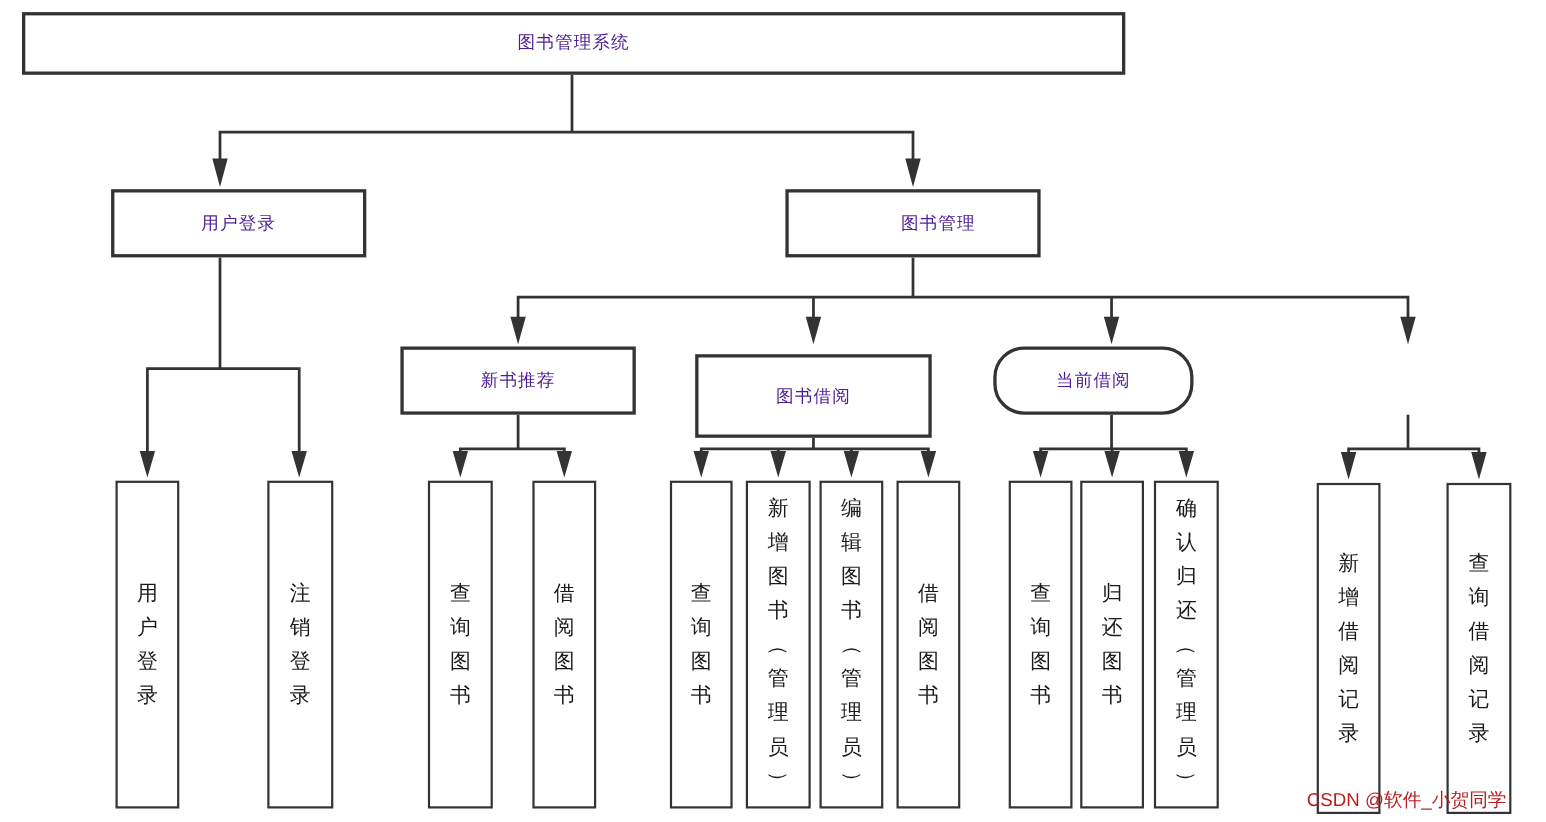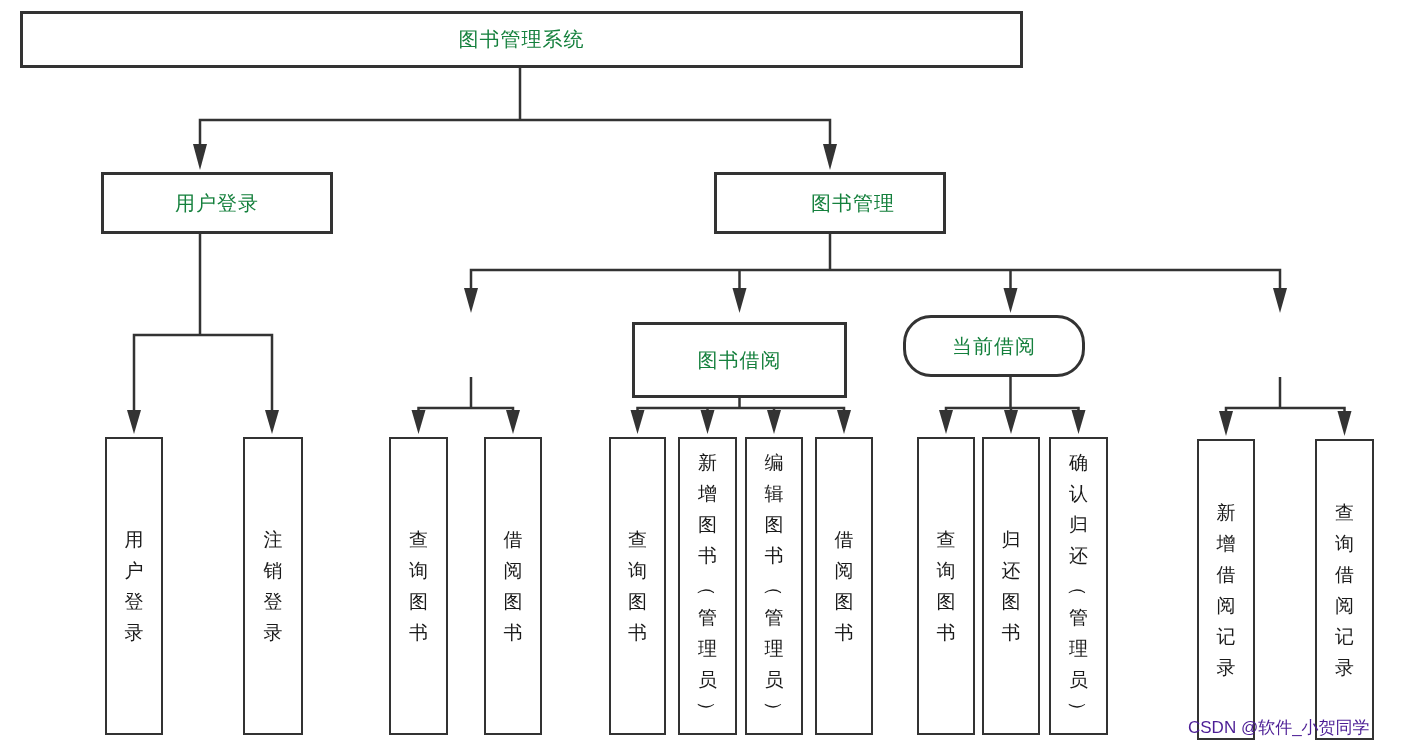--- a/index.html
+++ b/index.html
@@ -20,22 +20,22 @@
     position: absolute;
     box-sizing: border-box;
     background: #ffffff;
     border: 3px solid #333333;
     display: flex;
     align-items: center;
     justify-content: center;
   }
   .vnode { border-width: 2.5px; }
   .hlabel {
-    font-size: 20px;
-    color: #15803d;
+    font-size: 16px;
+    color: #4c1d95;
     letter-spacing: 1px;
     white-space: nowrap;
   }
   .vtext {
     display: flex;
     flex-direction: column;
     align-items: center;
     justify-content: center;
   }
   .vtext span {
@@ -45,21 +45,21 @@
     font-size: 19px;
     color: #1a1a1a;
     text-align: center;
   }
   .vtext span.rot { transform: rotate(90deg); }
   .watermark {
     position: absolute;
     left: 1188px;
     top: 716px;
     font-size: 17px;
-    color: #4c1d95;
+    color: #b91c1c;
     white-space: nowrap;
     z-index: 5;
   }
 </style>
 </head>
 <body>
 
 <div class="canvas">
 
   <svg class="connectors" viewBox="0 0 1405 747" xmlns="http://www.w3.org/2000/svg">
@@ -125,20 +125,23 @@
     <span class="hlabel">图书管理系统</span>
   </div>
 
   <div class="node hnode" style="left:84px; top:172px; width:232px; height:62px;margin-left:17px;">
     <span class="hlabel">用户登录</span>
   </div>
   <div class="node hnode" style="left:714px; top:172px; width:232px; height:62px;padding-left:46px;">
     <span class="hlabel">图书管理</span>
   </div>
 
+  <div class="node hnode" style="left:364px; top:315px; width:214px; height:62px;">
+    <span class="hlabel">新书推荐</span>
+  </div>
   <div class="node hnode" style="left:632px; top:322px; width:215px; height:76px;">
     <span class="hlabel">图书借阅</span>
   </div>
   <div class="node hnode" style="left:903px; top:315px; width:182px; height:62px;border-radius:28px;">
     <span class="hlabel">当前借阅</span>
   </div>
 
   <div class="node vnode" style="left:105px; top:437px; width:58px; height:298px;">
     <span class="vtext">
         <span>用</span>

